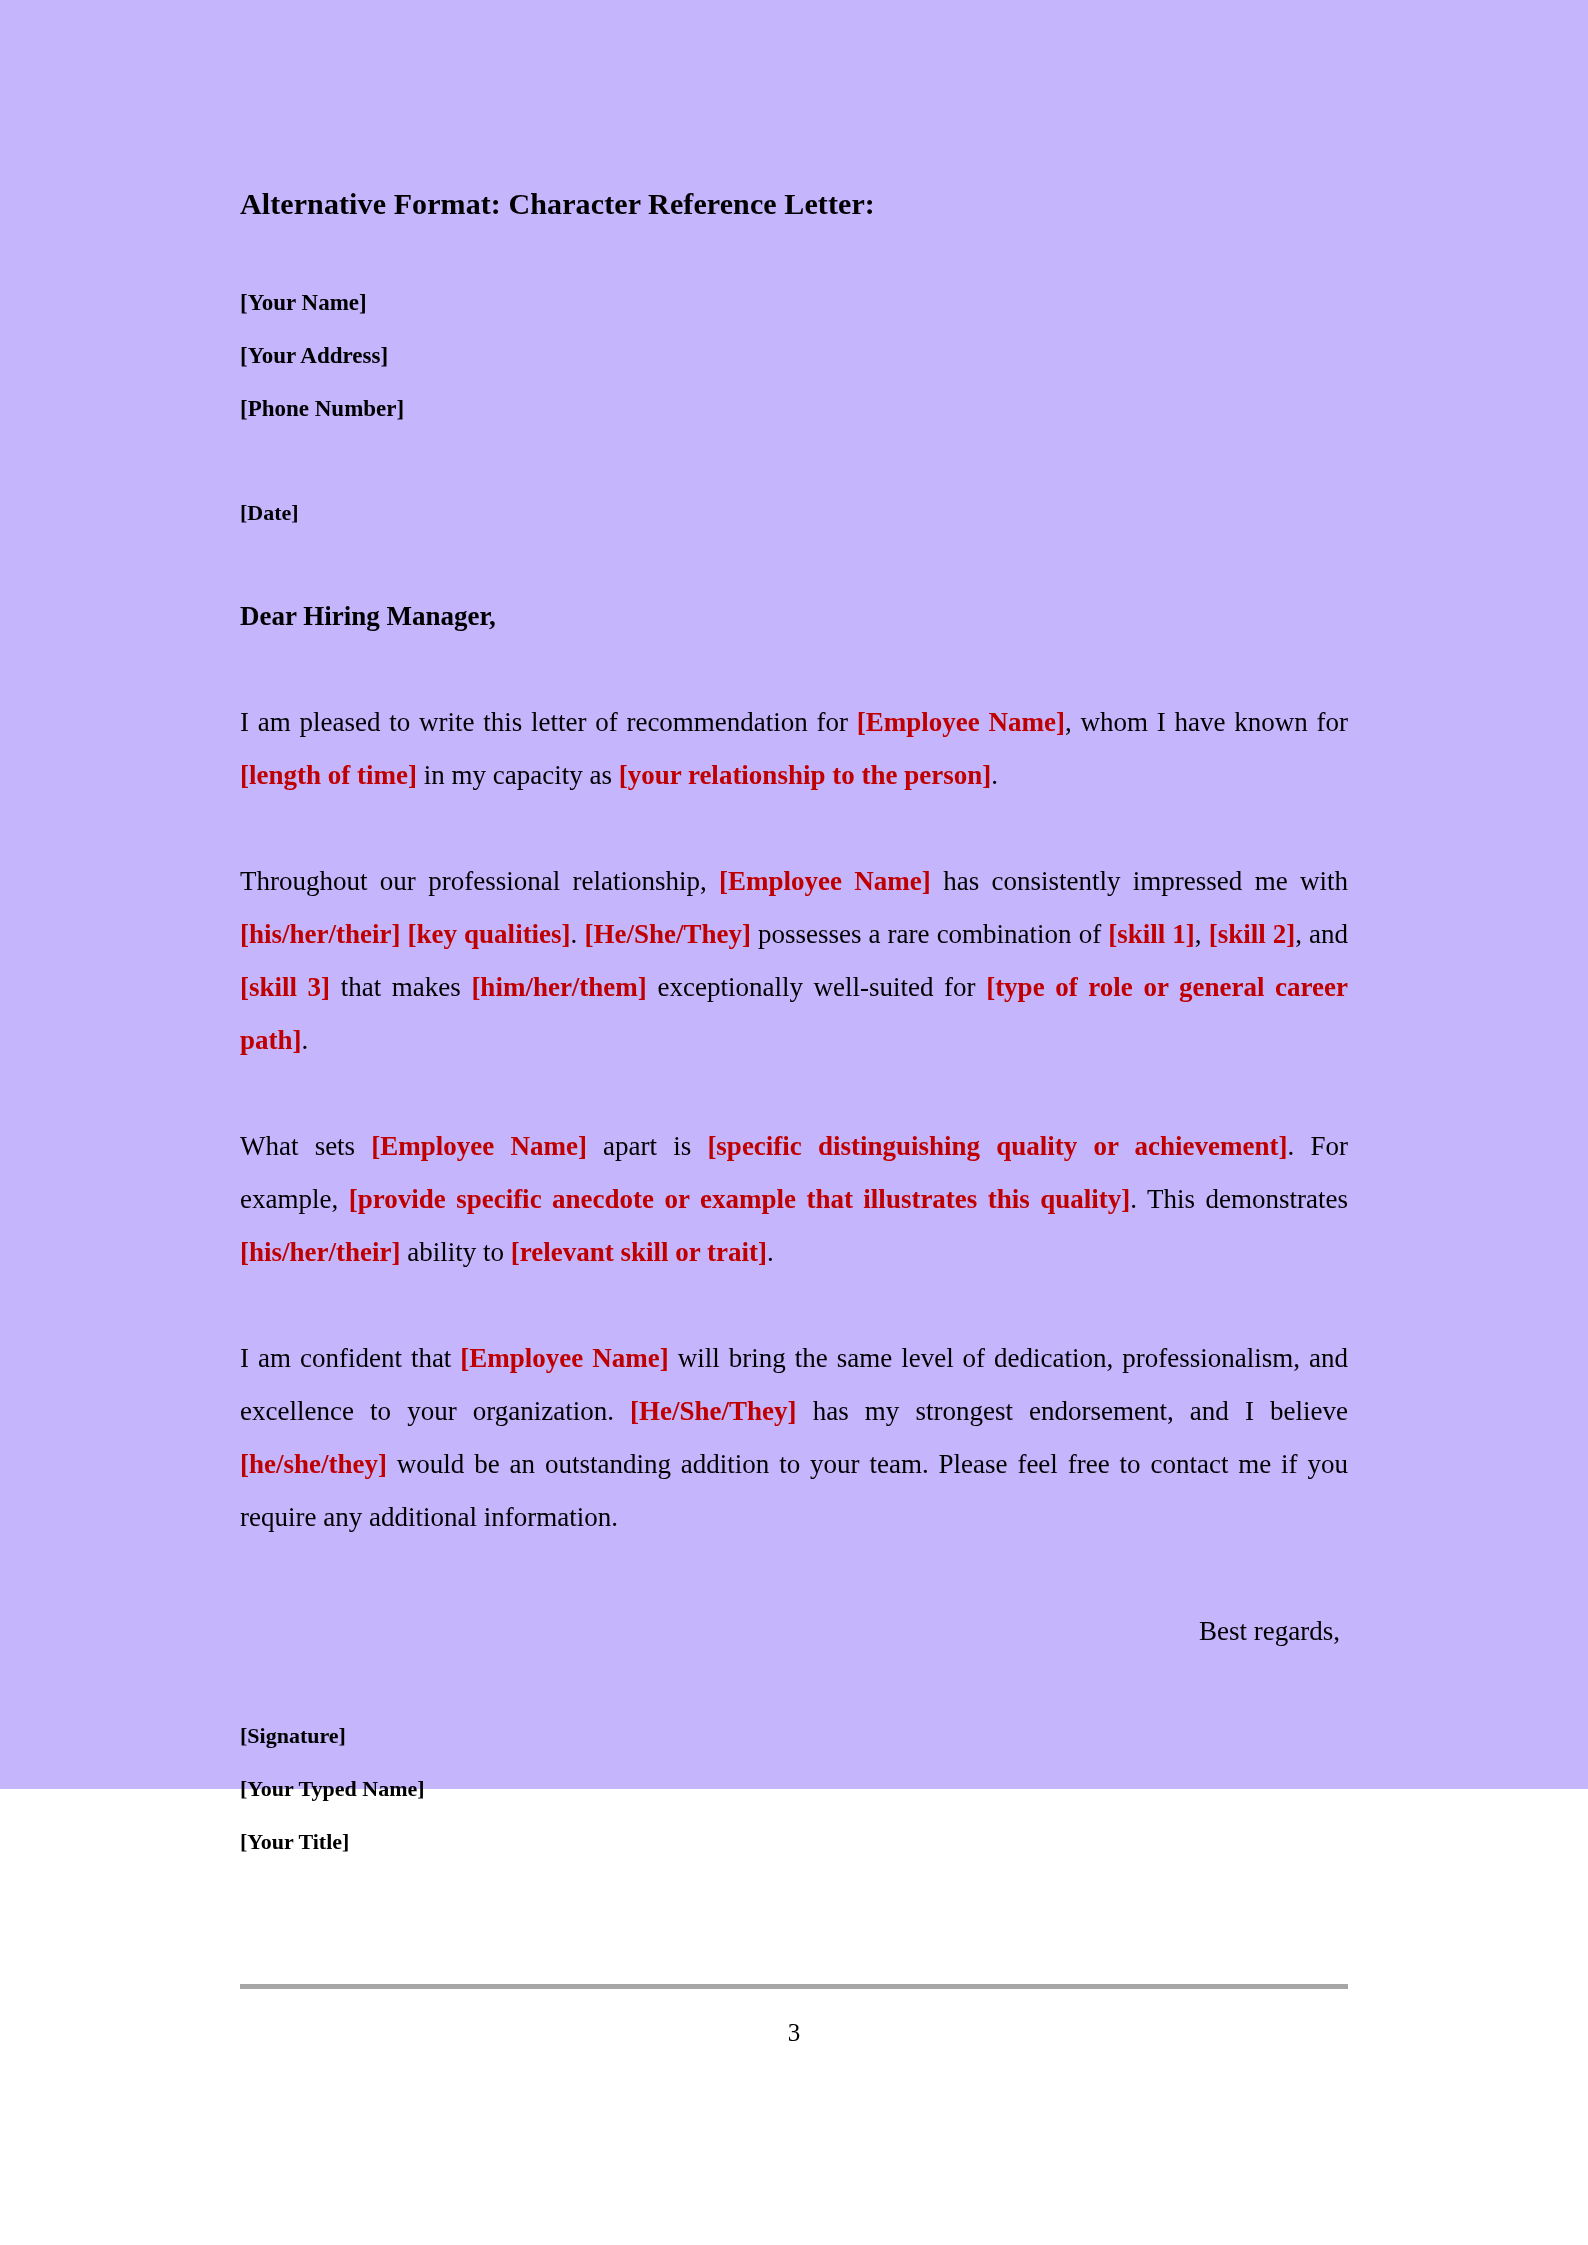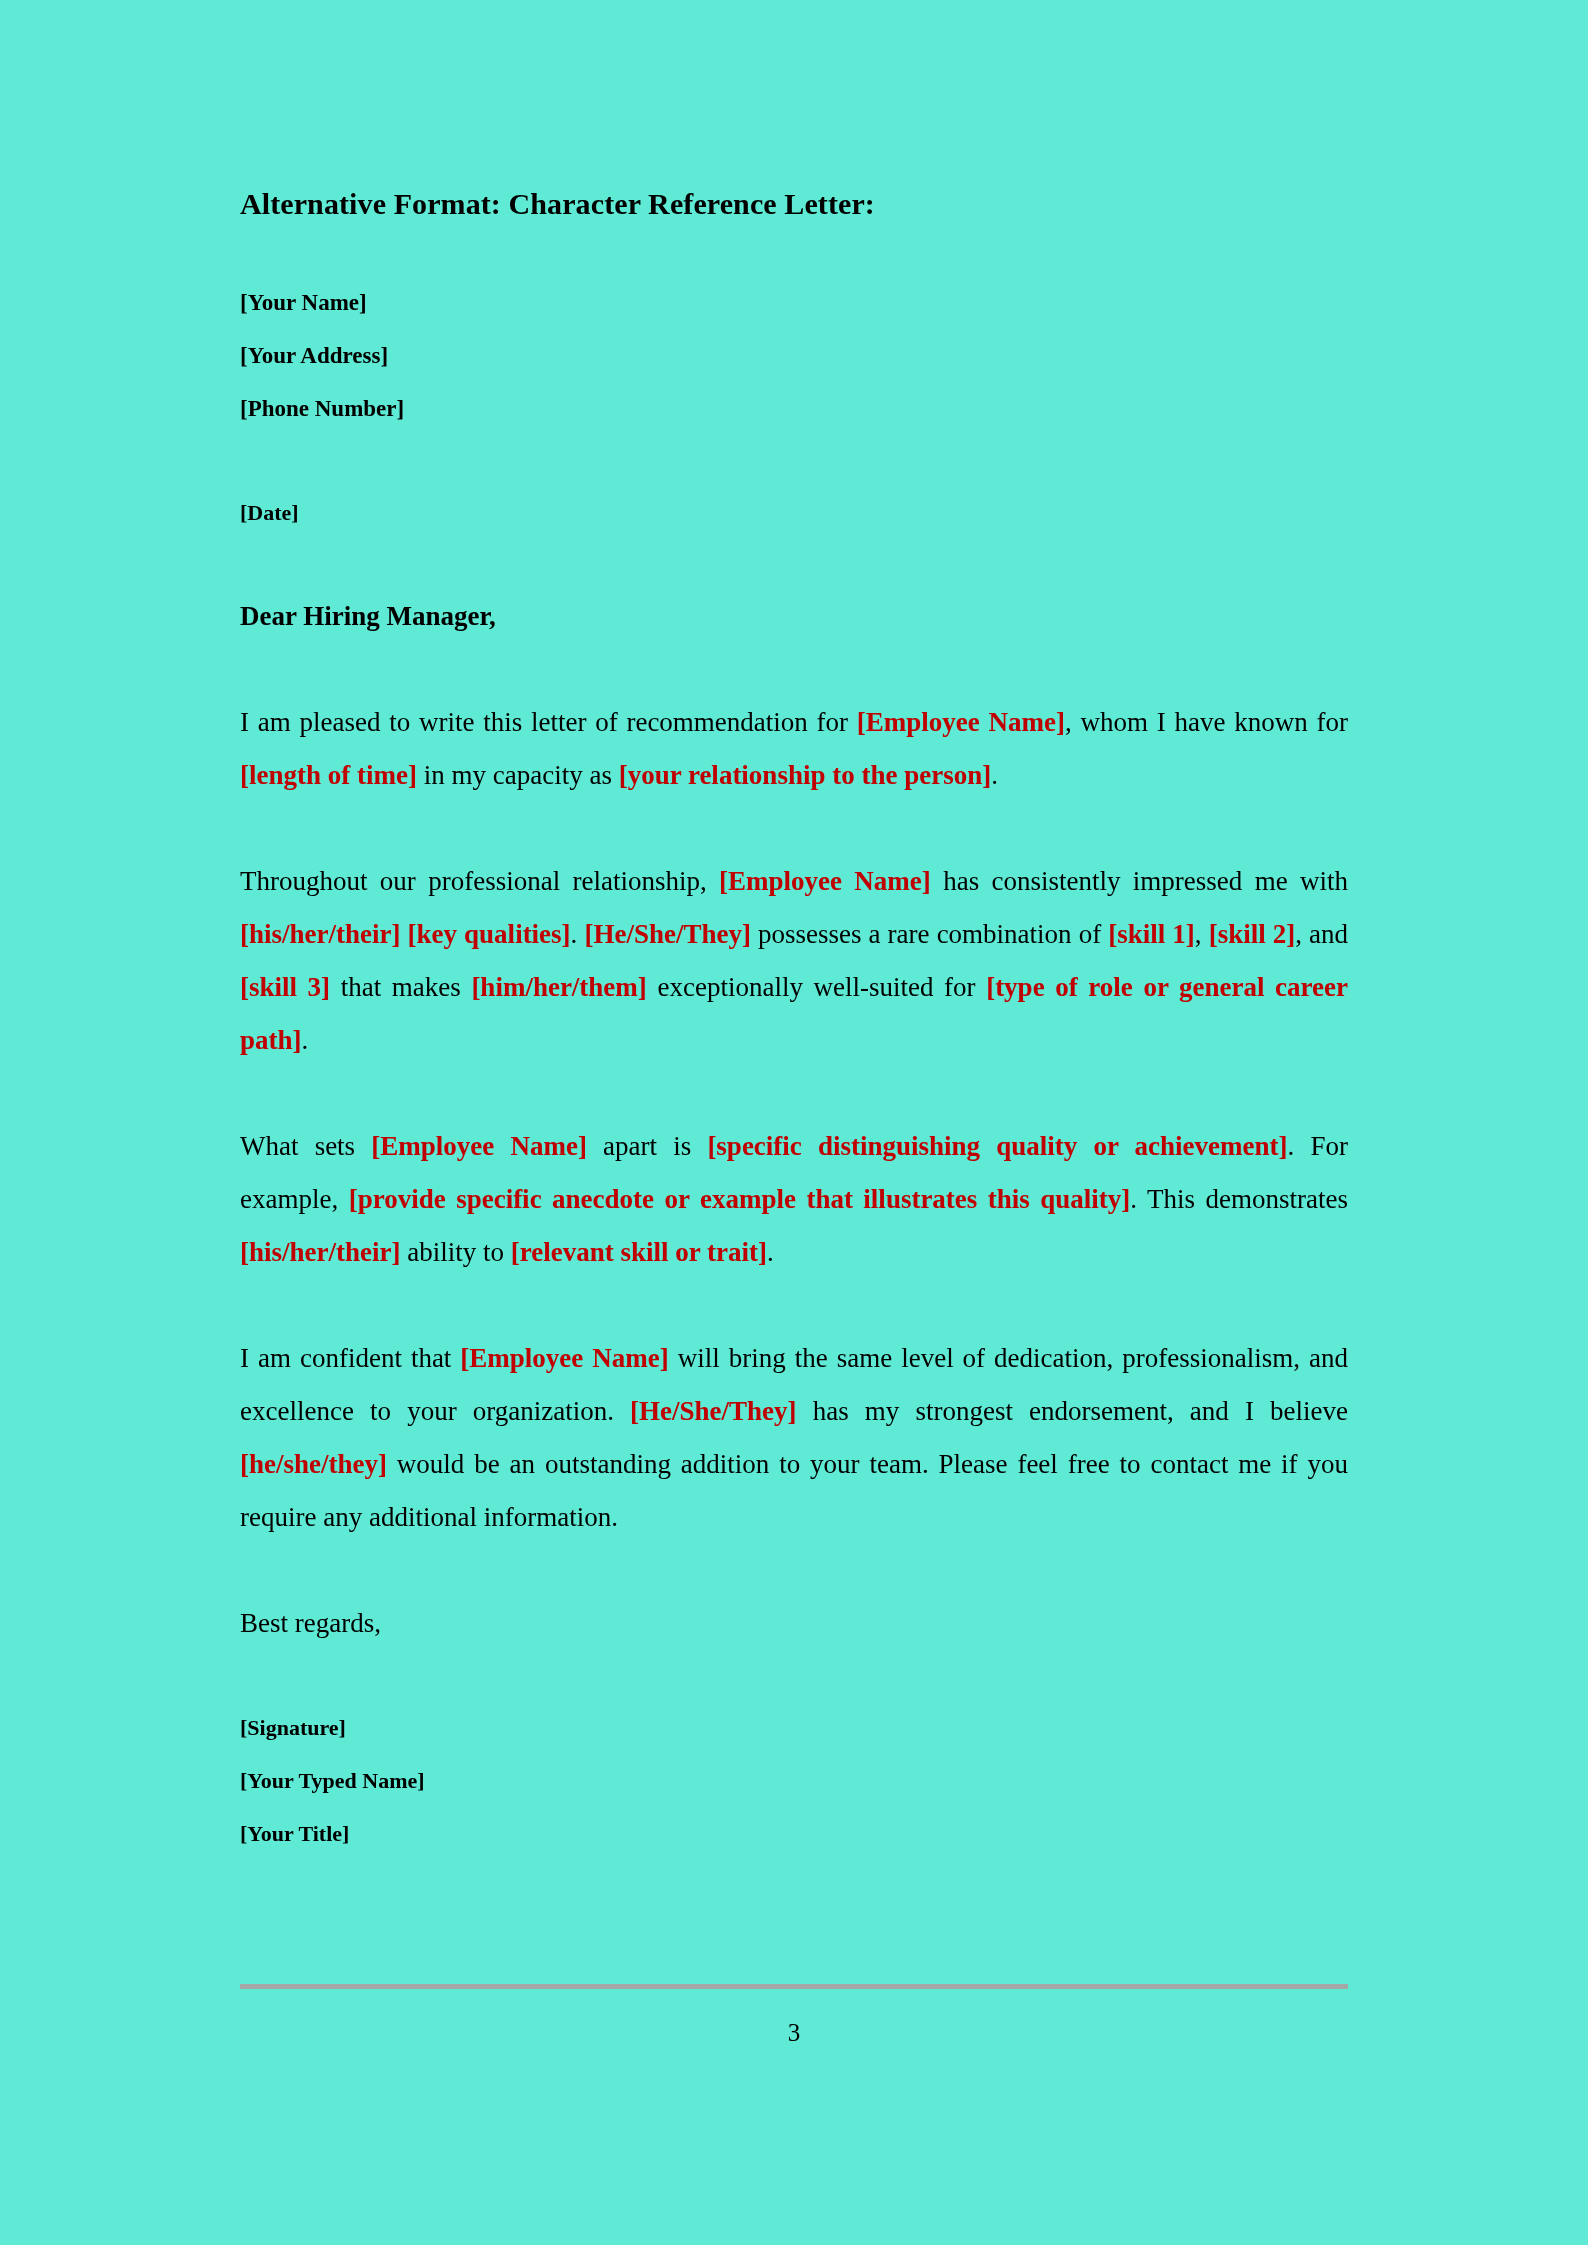--- a/index.html
+++ b/index.html
@@ -10,22 +10,22 @@
   body {
     width: 1588px;
     height: 2245px;
     font-family: "Liberation Serif", "DejaVu Serif", serif;
     color: #000000;
     -webkit-font-smoothing: antialiased;
   }
   .page {
     position: relative;
     width: 1588px;
-    height: 2245px;
-    background: #5eead4;
+    height: 1789px;
+    background: #c4b5fd;
     box-sizing: border-box;
   }
   .content {
     position: absolute;
     left: 240px;
     top: 186px;
     width: 1108px;
   }
 
   
@@ -75,21 +75,22 @@
     height: 53px;
   }
   .ph {
     color: #C00000;
     font-weight: bold;
   }
 
   .closing {
     font-size: 27px;
     line-height: 53px;
-    margin: 0;
+    margin: 8px;
+    text-align: right;
   }
 
   .sign-block {
     margin-top: 51px;
   }
   .sign-line {
     font-size: 22px;
     font-weight: bold;
     line-height: 53px;
     white-space: nowrap;

